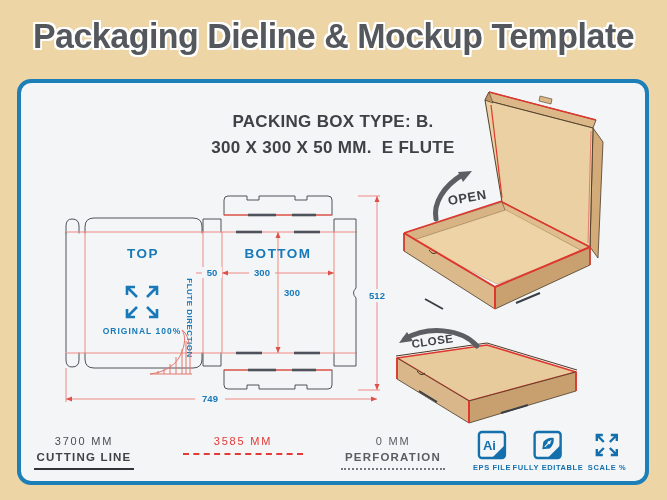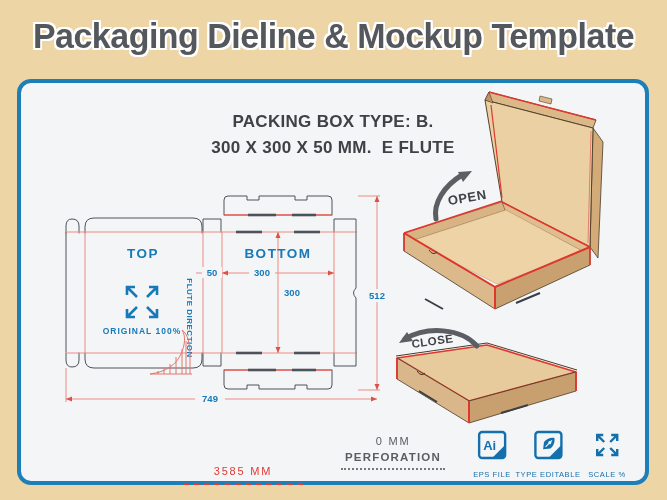--- a/index.html
+++ b/index.html
@@ -38,50 +38,55 @@
     line-height:1.25;
   }
   .legend-value{font-size:11px;letter-spacing:1.8px;}
   .legend-label{font-size:11.5px;font-weight:bold;letter-spacing:1.2px;margin-top:1px;}
   .legend-rule{margin-top:4px;height:0;}
   .li-1{left:63px;}
   .li-1 .legend-value{color:#4b4e53;}
   .li-1 .legend-label{color:#3e4247;}
   .li-1 .legend-rule{width:100px;border-top:2px solid #303338;}
   .li-2{left:222px;}
-  .li-2 .legend-value,.li-2 .legend-label{color:#e23b36;margin-top:30px;}
+  .li-2 .legend-value,.li-2 .legend-label{color:#e23b36;}
   .li-2 .legend-rule{width:120px;border-top:2px dashed #e23b36;}
   .li-3{left:372px;}
   .li-3 .legend-value,.li-3 .legend-label{color:#5a5d62;}
   .li-3 .legend-rule{width:104px;border-top:2px dotted #74777b;}
   .badge{
     position:absolute;top:347px;
     transform:translateX(-50%);
     text-align:left;color:#1470ad;
   }
   .badge svg{display:block;margin:0 auto;}
-  .badge-label{font-size:7.5px;font-weight:normal;letter-spacing:0.6px;margin-top:10px;white-space:nowrap;}
+  .badge-label{font-size:7.5px;font-weight:bold;letter-spacing:0.6px;margin-top:3px;white-space:nowrap;}
   .overlay{
     position:absolute;left:0;top:0;z-index:5;pointer-events:none;
   }
   .bi-1{left:471px;}
   .bi-2{left:527px;}
   .bi-3{left:586px;}
 </style>
 </head>
 <body>
 
 <div class="main-title">Packaging Dieline &amp; Mockup Template</div>
 
 <div class="panel">
   <div class="heading">
     <div>PACKING BOX TYPE: B.</div>
     <div>300 X 300 X 50 MM.&nbsp; E FLUTE</div>
   </div>
 
+  <div class="legend-item li-1">
+    <div class="legend-value">3700 MM</div>
+    <div class="legend-label">CUTTING LINE</div>
+    <div class="legend-rule"></div>
+  </div>
   <div class="legend-item li-2">
     <div class="legend-value">3585 MM</div>
     <div class="legend-rule"></div>
   </div>
   <div class="legend-item li-3">
     <div class="legend-value">0 MM</div>
     <div class="legend-label">PERFORATION</div>
     <div class="legend-rule"></div>
   </div>
 
@@ -96,21 +101,21 @@
   <div class="badge bi-2">
     <svg width="30" height="30" viewBox="0 0 30 30">
       <rect x="2" y="2" width="26" height="26" rx="3" fill="none" stroke="#1470ad" stroke-width="2.4"></rect>
       <g transform="rotate(45 15 14)">
         <path d="M15,5.5 C18.8,8.3 19.8,12 19.6,15.6 L15,21.5 L10.4,15.6 C10.2,12 11.2,8.3 15,5.5 Z" fill="#1470ad"></path>
         <line x1="15" y1="9" x2="15" y2="18" stroke="#f4f5f7" stroke-width="1.1"></line>
         <circle cx="15" cy="12" r="1.5" fill="#f4f5f7"></circle>
       </g>
       <polygon points="28,15 28,28 15,28" fill="#1470ad"></polygon>
     </svg>
-    <div class="badge-label">TYPE EDITABLE</div>
+    <div class="badge-label">FULLY EDITABLE</div>
   </div>
   <div class="badge bi-3">
     <svg width="30" height="30" viewBox="0 0 30 30">
       <g stroke="#1470ad" stroke-width="2.4" fill="none">
         <path d="M12,12 L5,5 M5,11 L5,5 L11,5"></path>
         <path d="M18,12 L25,5 M19,5 L25,5 L25,11"></path>
         <path d="M12,18 L5,25 M5,19 L5,25 L11,25"></path>
         <path d="M18,18 L25,25 M19,25 L25,25 L25,19"></path>
       </g>
     </svg>

